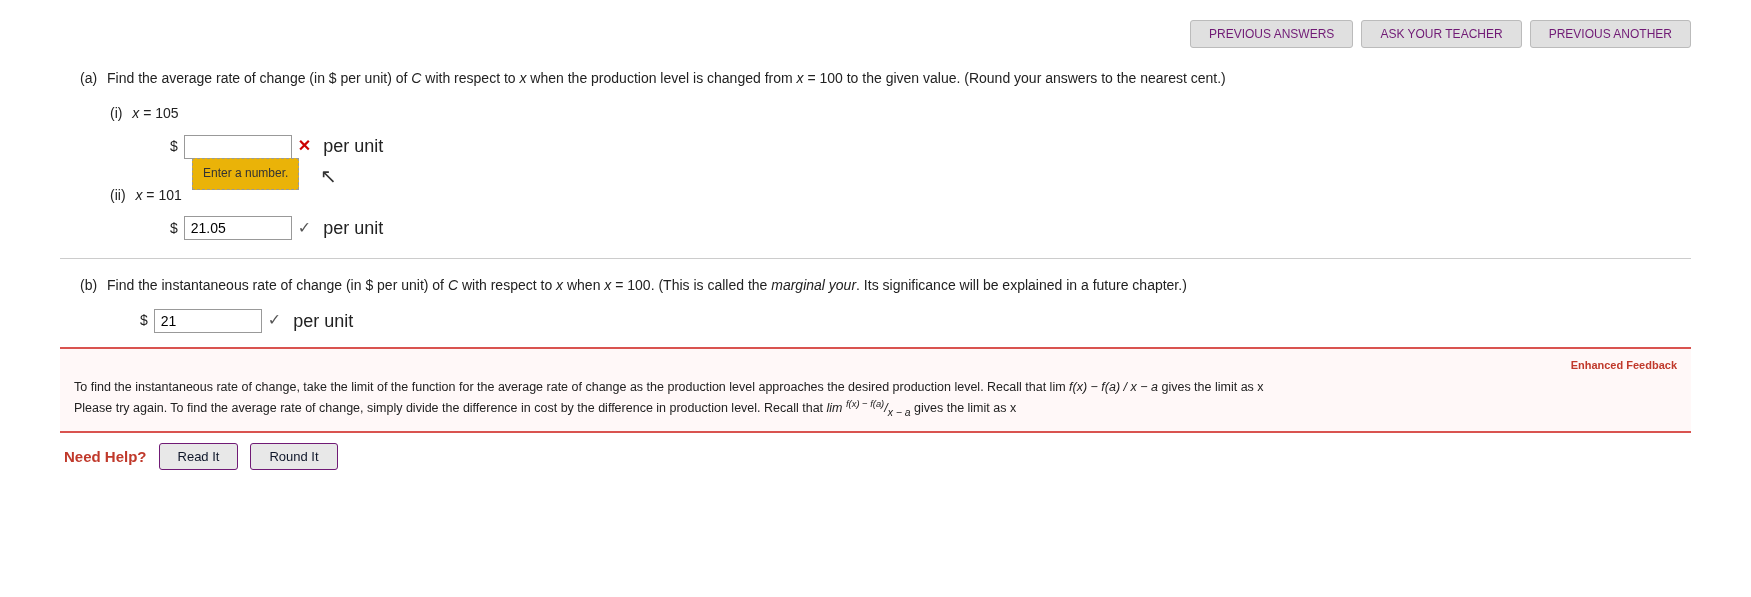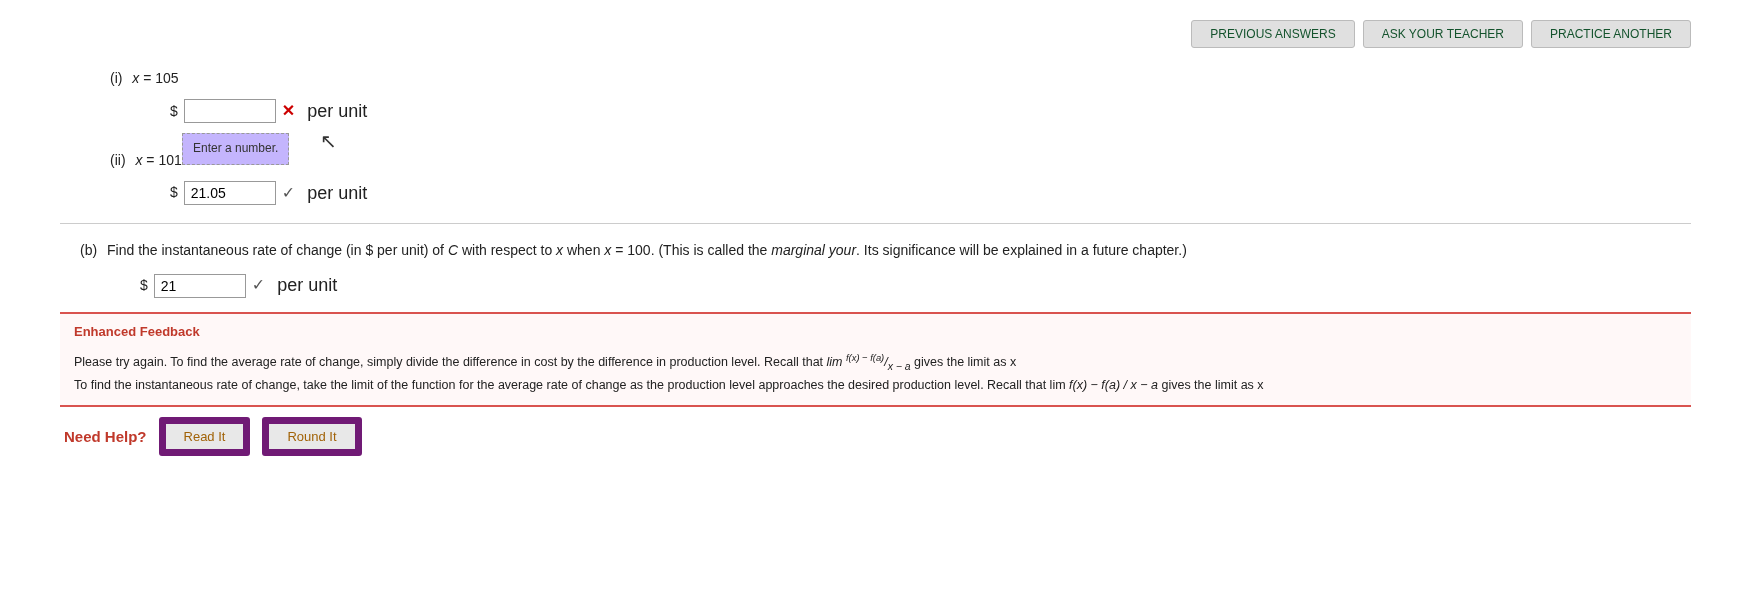--- a/index.html
+++ b/index.html
@@ -22,21 +22,21 @@
       gap: 8px;
       margin-bottom: 18px;
     }
     .top-btn {
       padding: 6px 18px;
       background: #e0e0e0;
       border: 1px solid #bbb;
       border-radius: 3px;
       font-size: 12px;
       cursor: pointer;
-      color: #14532d;
+      color: #701a75;
     }
     .problem-text {
       font-size: 14px;
       margin-bottom: 14px;
       line-height: 1.6;
     }
     .sub-problem {
       margin-left: 20px;
       margin-bottom: 10px;
       line-height: 1.8;
@@ -59,47 +59,46 @@
       margin-bottom: 6px;
       position: relative;
     }
     .dollar-sign {
       font-size: 14px;
     }
     .answer-input {
       border: 1px solid #999;
       padding: 3px 6px;
       font-size: 14px;
-      width: 92px;
+      width: 108px;
     }
     .per-unit-label {
       font-size: 18px;
       margin-left: 6px;
     }
     .check-icon {
       color: #555;
       font-size: 16px;
     }
     .x-icon {
       color: #c00;
       font-size: 16px;
       font-weight: bold;
     }
     .tooltip-box {
       position: absolute;
-      left: 12px;
+      left: 22px;
       top: 28px;
-      background: #c4b5fd;
+      background: #eab308;
       border: 1px dashed #999;
       padding: 4px 10px;
       font-size: 12px;
       color: #333;
       z-index: 10;
       white-space: nowrap;
-      margin-top: 10px;
     }
     .cursor-arrow {
       position: absolute;
       left: 150px;
       top: 28px;
       font-size: 20px;
       color: #333;
     }
     .divider {
       border: none;
@@ -110,22 +109,23 @@
       border-top: 2px solid #d9534f;
       border-bottom: 2px solid #d9534f;
       background: #fff8f8;
       padding: 10px 14px;
       margin-top: 10px;
       margin-bottom: 10px;
     }
     .feedback-title {
       color: #c0392b;
       font-weight: bold;
-      font-size: 13px;
-      margin-bottom: 12px;
+      font-size: 11px;
+      margin-bottom: 6px;
+      text-align: right;
     }
     .feedback-text {
       font-size: 12.5px;
       line-height: 1.6;
       color: #222;
     }
     .feedback-text .limit-expr {
       font-style: italic;
     }
     .need-help-row {
@@ -135,42 +135,46 @@
       padding-left: 4px;
     }
     .need-help-label {
       font-weight: bold;
       font-size: 15px;
       color: #c0392b;
     }
     .help-btn {
       padding: 5px 18px;
       background: #e8e8e8;
-      border: 7px solid #701a75;
+      border: 1px solid #701a75;
       border-radius: 3px;
       font-size: 13px;
       cursor: pointer;
-      color: #a16207;
+      color: #0f172a;
     }
     sup { font-size: 0.75em; vertical-align: super; }
     .italic { font-style: italic; }
   </style>
 </head>
 <body>
 
 <div class="page-container">
 
   <div class="top-buttons">
     <button class="top-btn">PREVIOUS ANSWERS</button>
     <button class="top-btn">ASK YOUR TEACHER</button>
-    <button class="top-btn">PRACTICE ANOTHER</button>
+    <button class="top-btn">PREVIOUS ANOTHER</button>
   </div>
 
 
   <div class="sub-problem">
+    <div class="sub-label">
+      <span class="part-label">(a)</span>
+      Find the average rate of change (in $ per unit) of <span class="italic">C</span> with respect to <span class="italic">x</span> when the production level is changed from <span class="italic">x</span> = 100 to the given value. (Round your answers to the nearest cent.)
+    </div>
 
     <div style="margin-left:30px; margin-top:10px;">
       <div>
         <span class="part-label">(i)</span>
         <span class="italic">x</span> = 105
       </div>
       <div class="input-row">
         <span class="dollar-sign">$</span>
         <input class="answer-input" type="text" value="" style="">
         <span class="x-icon">✕</span>
@@ -205,24 +209,24 @@
       <span class="dollar-sign">$</span>
       <input class="answer-input" type="text" value="21" style="">
       <span class="check-icon">✓</span>
       <span class="per-unit-label">per unit</span>
     </div>
   </div>
 
   <div class="feedback-section">
     <div class="feedback-title">Enhanced Feedback</div>
     <div class="feedback-text">
+      To find the instantaneous rate of change, take the limit of the function for the average rate of change as the production level approaches the desired production level. Recall that lim <span class="limit-expr">f(x) − f(a) / x − a</span> gives the limit as x
+    </div>
+    <div class="feedback-text">
       Please try again. To find the average rate of change, simply divide the difference in cost by the difference in production level. Recall that <span class="limit-expr">lim <sup>f(x) − f(a)</sup>/<sub>x − a</sub></span> gives the limit as x
-    </div>
-    <div class="feedback-text">
-      To find the instantaneous rate of change, take the limit of the function for the average rate of change as the production level approaches the desired production level. Recall that lim <span class="limit-expr">f(x) − f(a) / x − a</span> gives the limit as x
     </div>
   </div>
 
   <div class="need-help-row">
     <span class="need-help-label">Need Help?</span>
     <button class="help-btn">Read It</button>
     <button class="help-btn">Round It</button>
   </div>
 
 </div>

